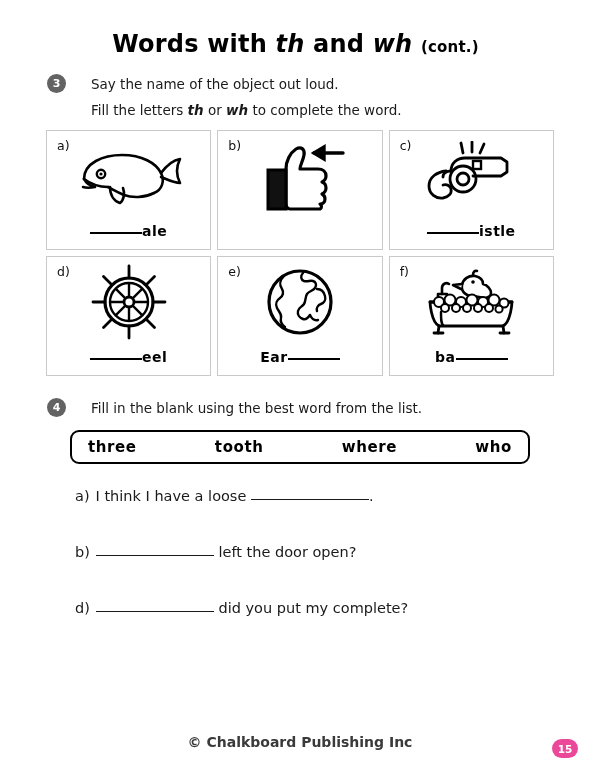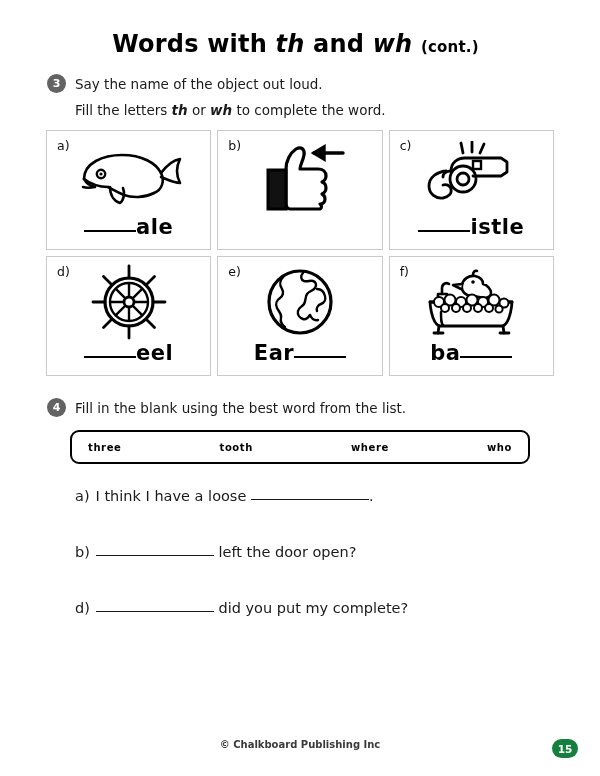--- a/index.html
+++ b/index.html
@@ -51,21 +51,21 @@
     font-weight: bold;
     display: flex;
     align-items: center;
     justify-content: center;
     line-height: 1;
   }
   .q-text {
     font-size: 13.5px;
     line-height: 20px;
     color: #1a1a1a;
-    padding-left: 27px;
+    padding-left: 43px;
   }
   .q-text.second { margin-top: 6px; }
   .q-text b { font-style: italic; font-weight: bold; }
 
   
   .grid {
     margin: 10px auto 0 auto;
     width: 508px;
     display: grid;
     grid-template-columns: repeat(3, 1fr);
@@ -95,21 +95,21 @@
     align-items: center;
     justify-content: center;
   }
   .cell-word {
     position: absolute;
     bottom: 10px;
     left: 0;
     right: 0;
     text-align: center;
     font-family: "DejaVu Sans", sans-serif;
-    font-size: 21px;
+    font-size: 14px;
     font-weight: bold;
     letter-spacing: 0.5px;
     color: #000;
   }
   .cell-word .blank {
     display: inline-block;
     width: 52px;
     border-bottom: 2px solid #000;
     vertical-align: 2px;
   }
@@ -123,21 +123,21 @@
     height: 34px;
     display: flex;
     align-items: center;
     justify-content: space-between;
     padding: 0 16px;
     box-sizing: border-box;
     background: #fff;
   }
   .wordbank span {
     font-family: "DejaVu Sans", sans-serif;
-    font-size: 10px;
+    font-size: 15px;
     font-weight: bold;
     letter-spacing: 0.6px;
     color: #000;
   }
 
   
   .sentences {
     margin: 22px auto 0 auto;
     width: 470px;
     padding-left: 10px;
@@ -158,32 +158,32 @@
     vertical-align: 1px;
   }
 
   
   .footer-credit {
     position: absolute;
     bottom: 26px;
     left: 0;
     right: 0;
     text-align: center;
-    font-size: 10px;
+    font-size: 14px;
     font-weight: bold;
     color: #3a3a3a;
   }
   .page-num {
     position: absolute;
     bottom: 18px;
     right: 22px;
     width: 26px;
     height: 19px;
     border-radius: 10px;
-    background: #15803d;
+    background: #ec4899;
     color: #fff;
     font-size: 10.5px;
     font-weight: bold;
     display: flex;
     align-items: center;
     justify-content: center;
   }
 
   svg { display: block; }
 </style>

